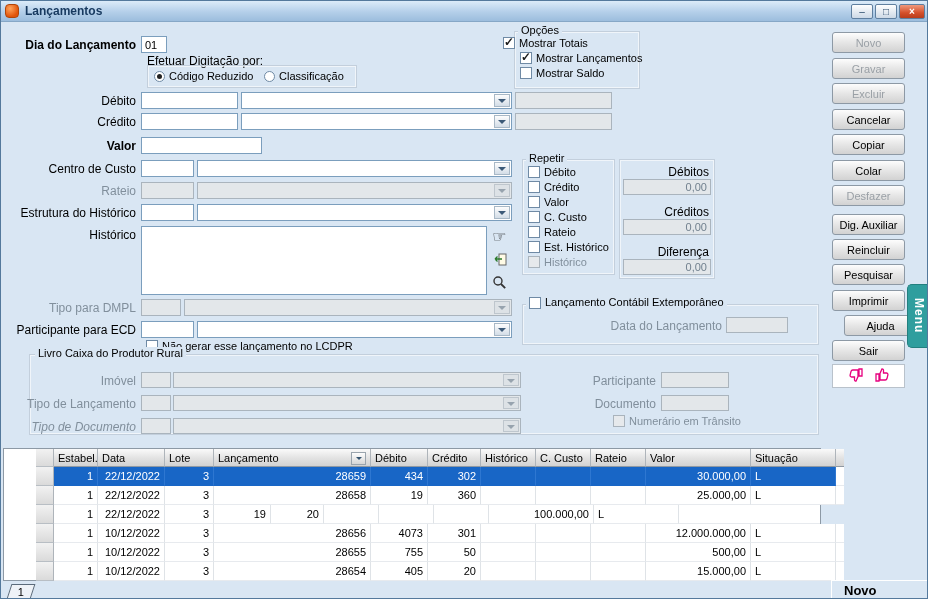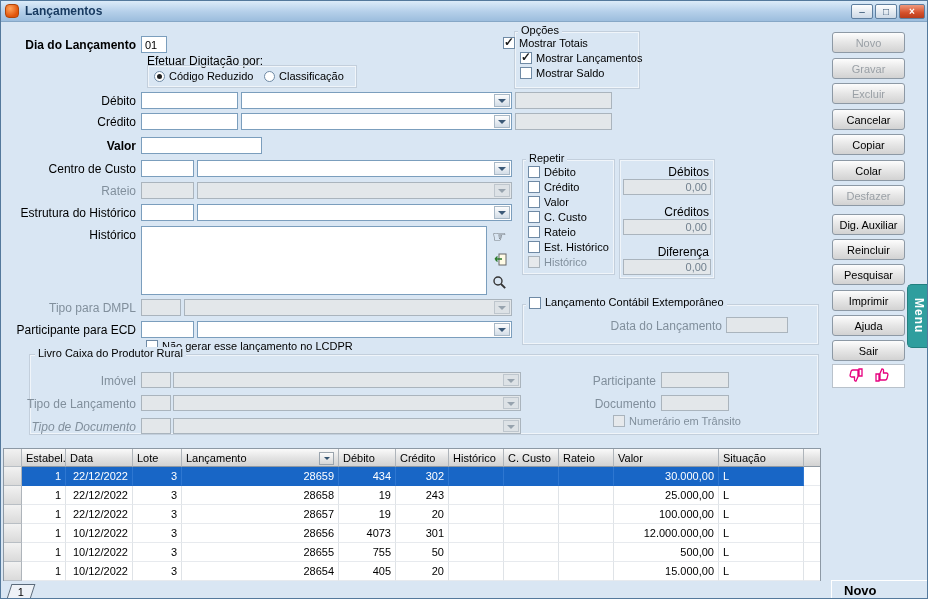--- a/index.html
+++ b/index.html
@@ -33,21 +33,21 @@
   .radio { display:inline-block; width:11px; height:11px; border:1px solid #6f8aa5; border-radius:50%; background:#fff; position:relative; flex:none; }
   .radio.on::after { content:""; position:absolute; left:2px; top:2px; width:5px; height:5px; border-radius:50%; background:#222; }
   .ta { position:absolute; background:#fff; border:1px solid #7b9ebd; resize:none; font-family:"Liberation Sans",sans-serif; font-size:11px; }
   .btn { position:absolute; left:831px; width:73px; height:21px; background:linear-gradient(#fdfdfd,#e6e6e6 50%,#d2d2d2); border:1px solid #8d99a5; border-radius:3px; font-size:11px; display:flex; align-items:center; justify-content:center; }
   .btn.off { color:#9aa0a6; }
   .icnbtn { position:absolute; left:489px; width:19px; height:19px; display:flex; align-items:center; justify-content:center; font-size:16px; line-height:16px; color:#222; }
   .thumbs { position:absolute; left:831px; top:363px; width:73px; height:24px; background:#fff; border:1px solid #b9c2cb; display:flex; align-items:center; justify-content:center; gap:10px; }
   .menutab { position:absolute; left:906px; top:283px; width:22px; height:64px; background:#2f9e9e; border:1px solid #23807f; border-right:none; border-radius:5px 0 0 5px; color:#fff; font-weight:bold; font-size:12px; writing-mode:vertical-rl; display:flex; align-items:center; justify-content:center; letter-spacing:1px; }
   
   .tbl { position:absolute; left:2px; top:447px; width:818px; height:133px; background:#fff; border:1px solid #8d99a5; }
-  .trow { display:flex; height:19px; }
+  .trow { display:flex; height:19px;padding-left:32px; }
   .thead { height:18px; }
   .th { background:linear-gradient(#fafafa,#e2e2e2 55%,#d2d2d2); border-right:1px solid #aeb4ba; border-bottom:1px solid #8f99a3; padding:2px 4px 0; font-size:11px; line-height:13px; display:flex; align-items:center; overflow:hidden; white-space:nowrap; }
   .td { background:#fff; border-right:1px solid #dfe3e7; border-bottom:1px solid #e7eaee; padding:2px 4px 0; font-size:11px; line-height:14px; overflow:hidden; white-space:nowrap; }
   .selcol { background:linear-gradient(#f2f2f2,#dadada); border-right:1px solid #aeb4ba; border-bottom:1px solid #b8bec4; }
   .num { text-align:right; }
   .fill { flex:1; border-right:none; }
   .sel .td:not(.selcol):not(.fill) { background:#1866c6; color:#fff; border-right-color:#2e77d1; border-bottom-color:#1866c6; }
   .harr { margin-left:auto; width:15px; height:13px; background:linear-gradient(#fdfdfd,#d6d6d6); border:1px solid #9aa4ad; display:flex; align-items:flex-start; justify-content:center; }
   .harr::after { content:""; margin-top:4px; border:3.5px solid transparent; border-top-color:#33536f; }
   .c0 { width:18px; flex:none; } .c1 { width:44px; flex:none; } .c2 { width:67px; flex:none; }
@@ -246,21 +246,21 @@
   <div class="btn off" style="top:57px;">Gravar</div>
   <div class="btn off" style="top:82px;">Excluir</div>
   <div class="btn" style="top:108px;">Cancelar</div>
   <div class="btn" style="top:133px;">Copiar</div>
   <div class="btn" style="top:159px;">Colar</div>
   <div class="btn off" style="top:184px;">Desfazer</div>
   <div class="btn" style="top:213px;">Dig. Auxiliar</div>
   <div class="btn" style="top:238px;">Reincluir</div>
   <div class="btn" style="top:263px;">Pesquisar</div>
   <div class="btn" style="top:289px;">Imprimir</div>
-  <div class="btn" style="top:314px;">Ajuda</div>
+  <div class="btn" style="top:314px;margin-left:12px;">Ajuda</div>
   <div class="btn" style="top:339px;">Sair</div>
 
   <div class="thumbs">
     <span>
       <svg width="16" height="16" viewBox="0 0 16 16">
           <g transform="rotate(180 8 8)">
             <path d="M2 7h3v7H2z M6 13h5.3c.8 0 1.4-.5 1.6-1.2l1-4A1.5 1.5 0 0 0 12.5 6H9.5V3.2A1.4 1.4 0 0 0 8 1.8L6 6.5z" fill="none" stroke="#e6007e" stroke-width="1.3"></path>
           </g>
         </svg>
     </span>
@@ -307,34 +307,33 @@
       <div class="td c11">L</div>
       <div class="td fill"></div>
     </div>
     <div class="trow">
       <div class="td c0 selcol"></div>
       <div class="td c1 num">1</div>
       <div class="td c2 num">22/12/2022</div>
       <div class="td c3 num">3</div>
       <div class="td c4 num">28658</div>
       <div class="td c5 num">19</div>
-      <div class="td c6 num">243</div>
+      <div class="td c6 num">360</div>
       <div class="td c7"></div>
       <div class="td c8"></div>
       <div class="td c9"></div>
       <div class="td c10 num">25.000,00</div>
       <div class="td c11">L</div>
       <div class="td fill"></div>
     </div>
     <div class="trow">
       <div class="td c0 selcol"></div>
       <div class="td c1 num">1</div>
       <div class="td c2 num">22/12/2022</div>
       <div class="td c3 num">3</div>
-      <div class="td c4 num">28657</div>
       <div class="td c5 num">19</div>
       <div class="td c6 num">20</div>
       <div class="td c7"></div>
       <div class="td c8"></div>
       <div class="td c9"></div>
       <div class="td c10 num">100.000,00</div>
       <div class="td c11">L</div>
       <div class="td fill"></div>
     </div>
     <div class="trow">

